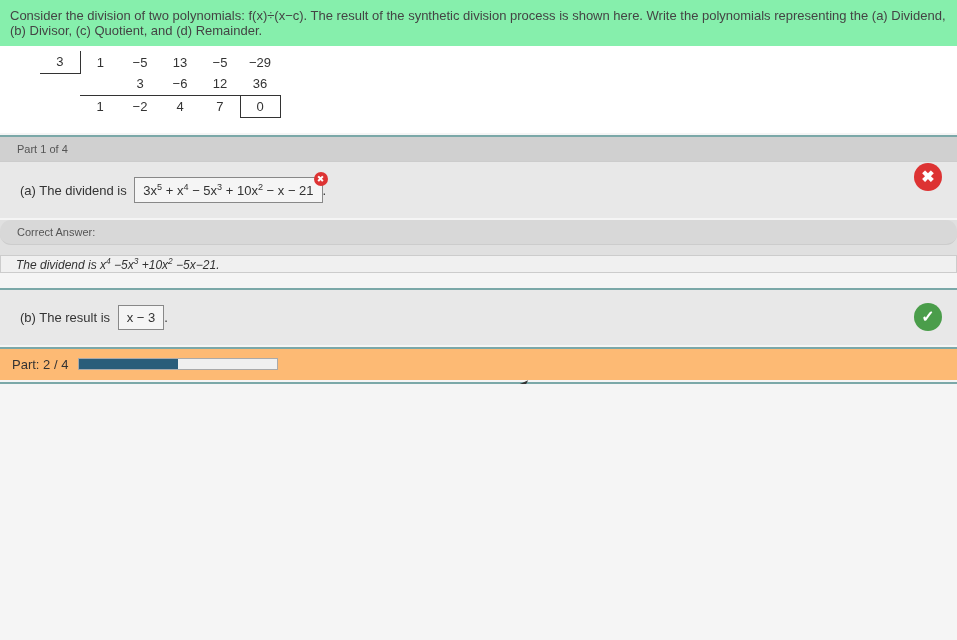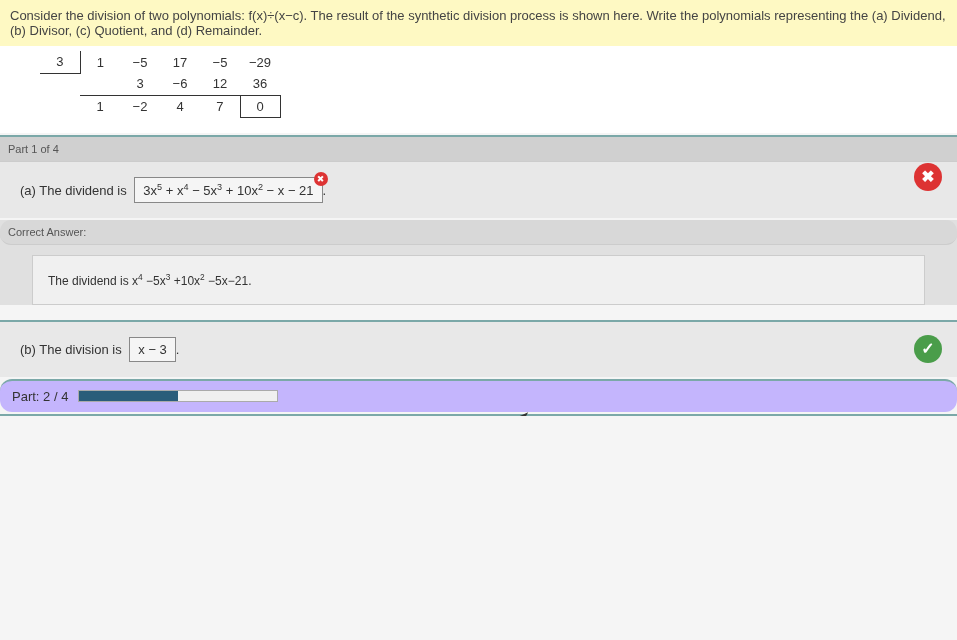--- a/index.html
+++ b/index.html
@@ -1,35 +1,35 @@
 <!DOCTYPE html>
 <html><head>
   <meta charset="utf-8">
   <style>
     * { margin: 0; padding: 0; box-sizing: border-box; }
     body { font-family: Arial, sans-serif; font-size: 13px; background: #f5f5f5; color: #333; width: 957px; }
-    .problem-header { padding: 8px 10px; background: #fef9c3; color: #444; }
+    .problem-header { padding: 8px 10px; background: #86efac; color: #444; }
     .synthetic { padding: 5px 20px 15px; background: #fff; }
     .syn-table { border-collapse: collapse; margin-left: 20px; }
     .syn-table td { width: 40px; height: 22px; text-align: center; padding: 2px 6px; }
     .syn-divider-right { border-right: 1px solid #333; }
     .syn-divider-bottom { border-bottom: 1px solid #333; }
     .syn-box { border: 1px solid #333; }
     .part { border-top: 2px solid #7ba8a8; background: #eaeaea; margin-top: 2px; position: relative; }
-    .part-header { background: #d0d0d0; padding: 6px 8px; font-size: 11px; color: #555; border-bottom: 1px solid #ccc; }
+    .part-header { background: #d0d0d0; padding: 6px 17px; font-size: 11px; color: #555; border-bottom: 1px solid #ccc; }
     .part-body { padding: 15px 20px; background: #e8e8e8; }
     .answer-box { display: inline-block; border: 1px solid #888; padding: 4px 8px; background: #f5f5f5; margin-left: 4px; position: relative; }
     .close-badge { position: absolute; right: -6px; top: -6px; width: 14px; height: 14px; background: #d33; border-radius: 50%; color: #fff; font-size: 9px; line-height: 14px; text-align: center; }
     .status-icon { position: absolute; right: 15px; top: 50%; transform: translateY(-50%); width: 28px; height: 28px; border-radius: 50%; font-size: 16px; color: #fff; text-align: center; line-height: 28px; font-weight: bold; }
     .wrong { background: #d33; }
     .correct { background: #4a9d4a; }
     .correct-section { background: #e0e0e0; margin-top: 2px; }
     .correct-section .part-header { background: #d8d8d8; border-radius: 11px; }
-    .correct-box { background: #f0f0f0; border: 1px solid #ccc; padding: 16px 15px; margin: 10px 32px 15px; font-size: 12px; }
-    .progress-section { background: #c4b5fd; padding: 8px 12px; display: flex; align-items: center; gap: 10px; margin-top: 2px; border-top: 2px solid #7ba8a8; border-radius: 12px; }
+    .correct-box { background: #f0f0f0; border: 1px solid #ccc; padding: 0 15px; margin: 10px 0 15px; font-size: 12px; font-style: italic; }
+    .progress-section { background: #fdba74; padding: 8px 12px; display: flex; align-items: center; gap: 10px; margin-top: 2px; border-top: 2px solid #7ba8a8; }
     .progress-bar { width: 200px; height: 12px; background: #f0f0f0; border: 1px solid #aaa; }
     .progress-fill { height: 100%; background: #2a5d7a; }
     .empty-box { display: inline-block; width: 16px; height: 16px; border: 1px solid #888; background: #fff; vertical-align: middle; }
     .tool-row { margin-top: 10px; display: flex; gap: 8px; align-items: center; }
     .tool-btn { background: #f5f5f5; border: 1px solid #aaa; padding: 4px 8px; font-size: 11px; cursor: pointer; }
     .action-btn { background: #2a5d7a; color: #fff; border: none; padding: 8px 24px; cursor: pointer; font-size: 13px; }
     .action-row { margin-top: 12px; display: flex; gap: 10px; }
     sup { font-size: 0.7em; }
     .cursor { position: absolute; font-size: 14px; color: #333; }
   </style>
@@ -40,21 +40,21 @@
   <span>Consider the division of two polynomials: f(x)÷(x−c). The result of the synthetic division process is shown here. Write the polynomials representing the (a) Dividend, (b) Divisor, (c) Quotient, and (d) Remainder.</span>
 </div>
 
 <div class="synthetic">
   <table class="syn-table">
     <tbody>
         <tr>
       <td class="syn-divider-right syn-divider-bottom">3</td>
       <td>1</td>
       <td>−5</td>
-      <td>17</td>
+      <td>13</td>
       <td>−5</td>
       <td>−29</td>
     </tr>
     <tr>
       <td></td>
       <td class="syn-divider-bottom"></td>
       <td class="syn-divider-bottom">3</td>
       <td class="syn-divider-bottom">−6</td>
       <td class="syn-divider-bottom">12</td>
       <td class="syn-divider-bottom">36</td>
@@ -86,21 +86,21 @@
 <div class="correct-section">
   <div class="part-header">Correct Answer:</div>
   <div class="correct-box">
     <span>The dividend is x<sup>4</sup> −5x<sup>3</sup> +10x<sup>2</sup> −5x−21.</span>
   </div>
 </div>
 
 <div class="part">
   <div class="status-icon correct">✓</div>
   <div class="part-body">
-    <span>(b) The division is</span>
+    <span>(b) The result is</span>
     <span class="answer-box">
       <span>x − 3</span>
     </span>.
   </div>
 </div>
 
 <div class="progress-section">
   <span>Part: 2 / 4</span>
   <div class="progress-bar">
     <div class="progress-fill" style="width:50%"></div>

